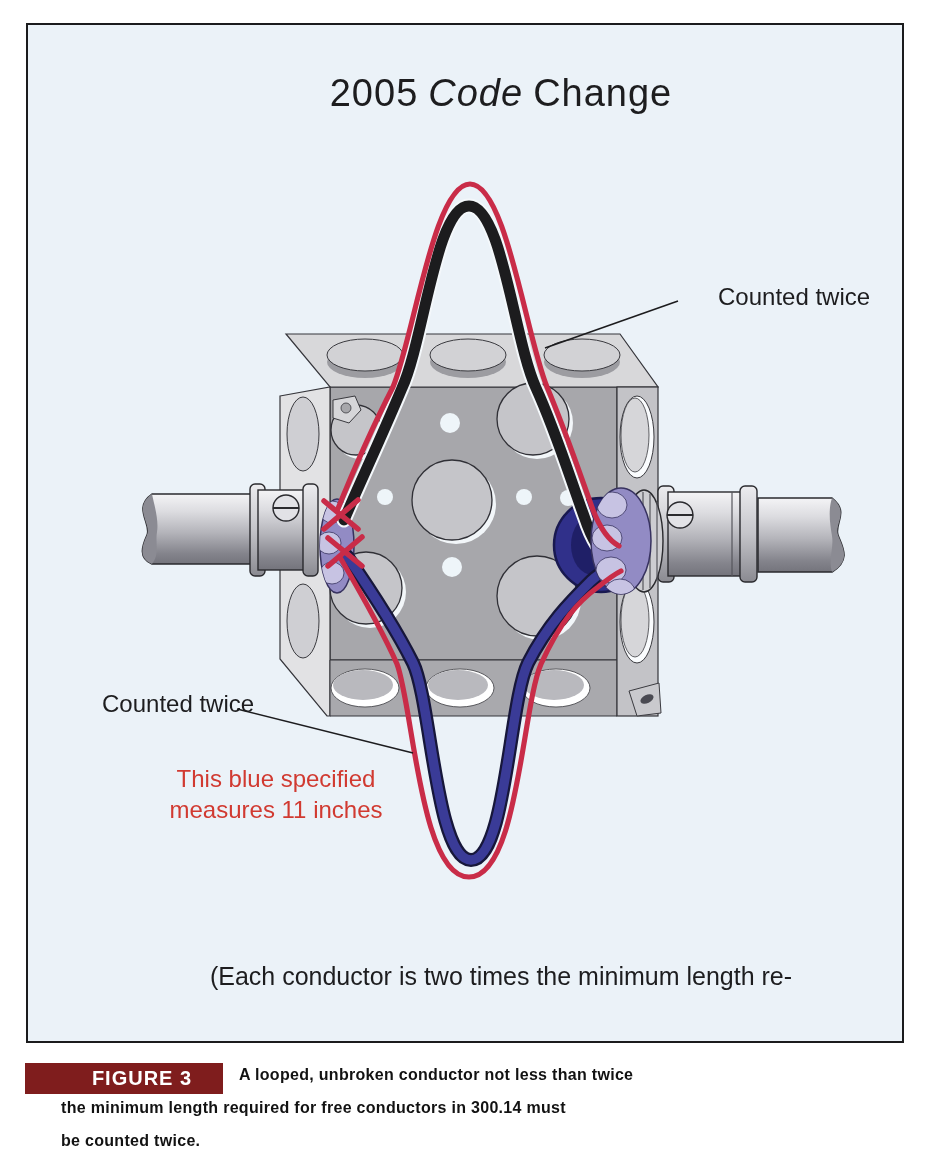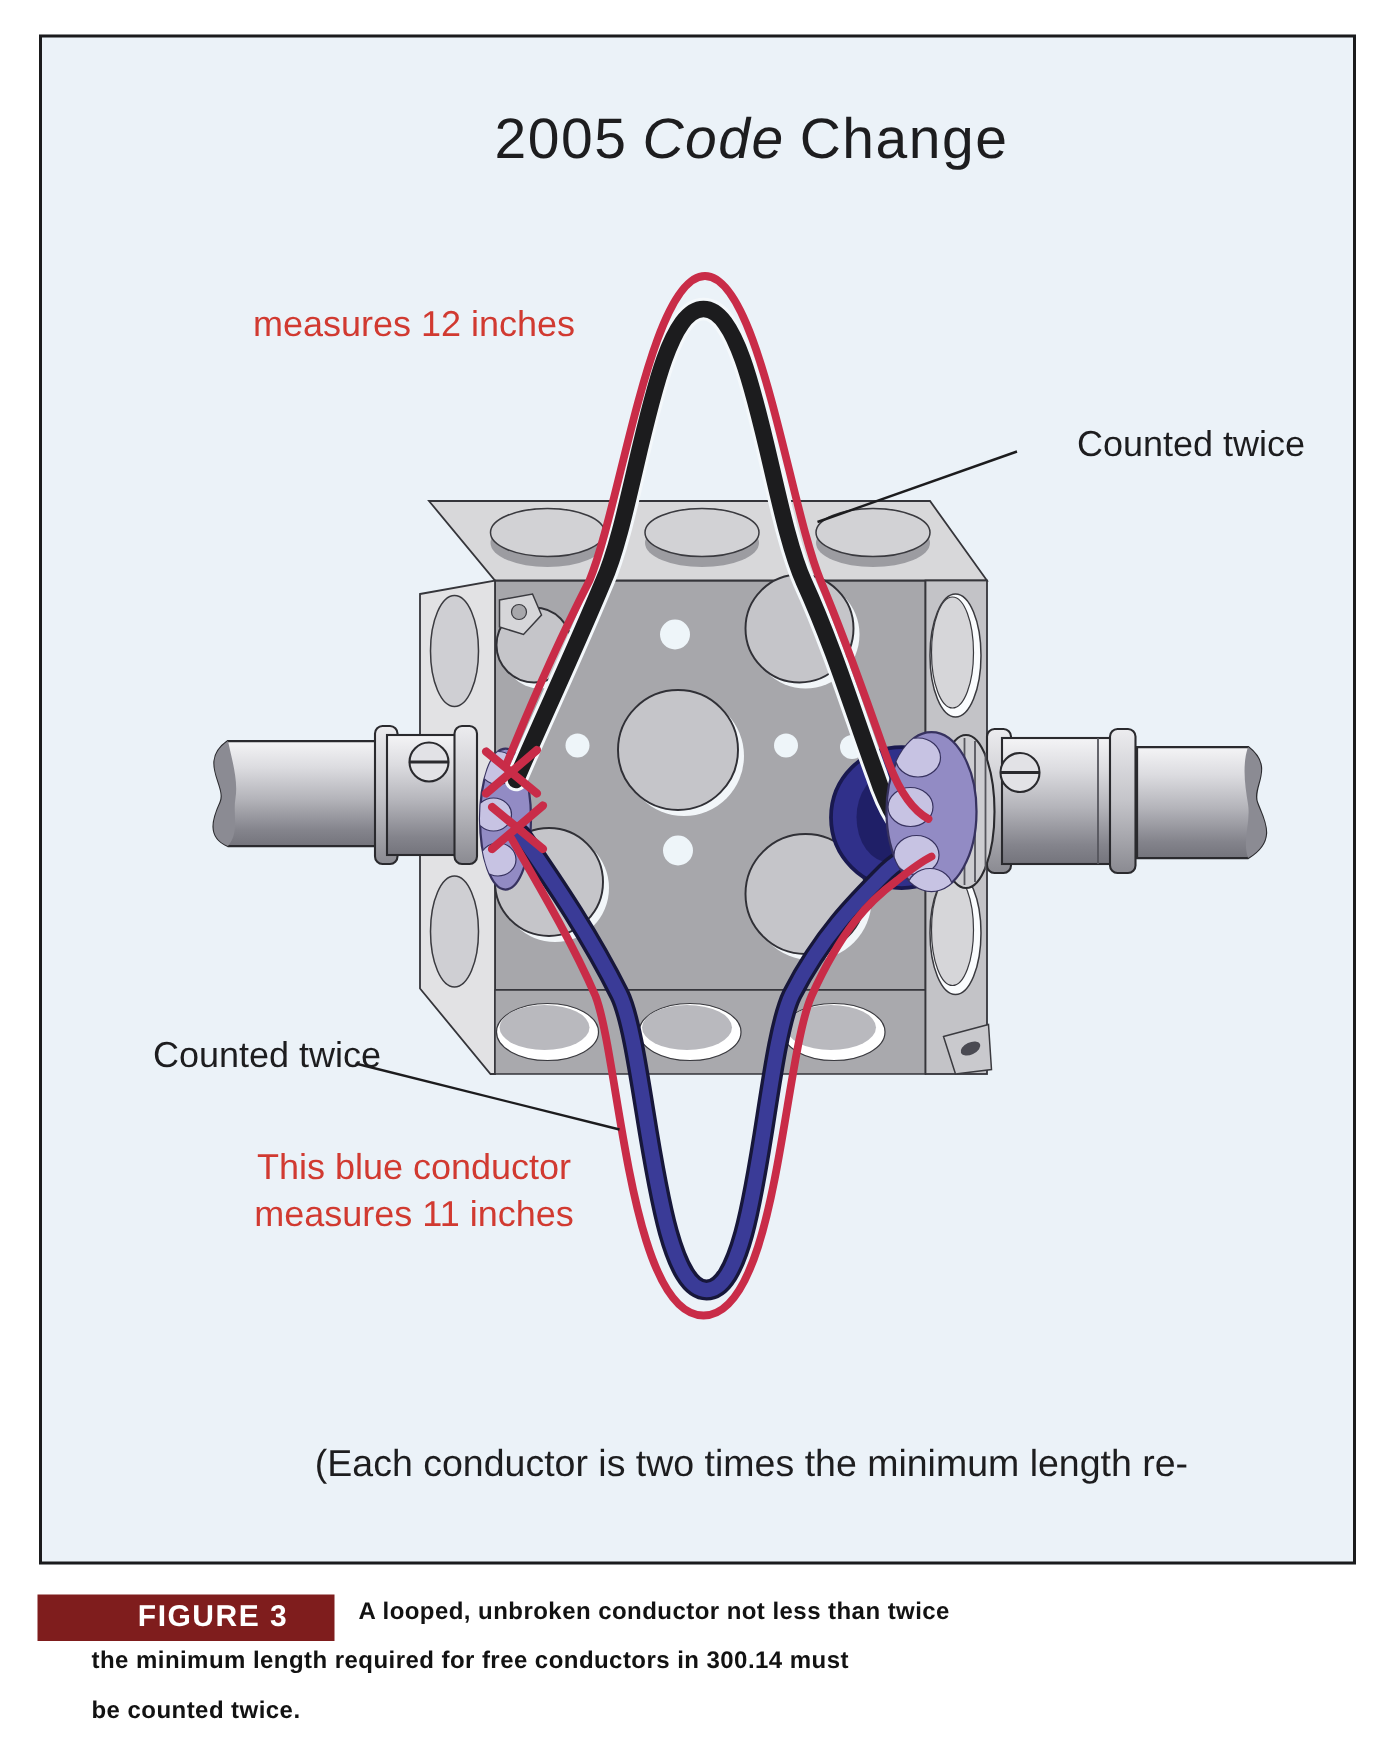--- a/index.html
+++ b/index.html
@@ -225,28 +225,27 @@
     <line x1="678" y1="301" x2="545" y2="348"></line>
     <line x1="237" y1="709" x2="413" y2="753"></line>
   </g>
 </svg>
 
 <div class="txt fig-title">
   <span>2005</span><span class="it">Code</span><span>Change</span>
 </div>
 
 <div class="txt lbl-red lbl-black-cond">
-  <div>measures 12 inches</div>
 </div>
 
 <div class="txt counted counted-top">Counted twice</div>
 <div class="txt counted counted-bottom">Counted twice</div>
 
 <div class="txt lbl-red lbl-blue-cond">
-  <div>This blue conductor</div>
+  <div>This blue specified</div>
   <div>measures 11 inches</div>
 </div>
 
 <div class="txt note">
   <div>(Each conductor is two times the minimum length re-</div>
 </div>
 
 <div class="txt caption-badge">FIGURE 3</div>
 <div class="txt cap-line cap-1">A looped, unbroken conductor not less than twice</div>
 <div class="txt cap-line cap-2">the minimum length required for free conductors in 300.14 must</div>

